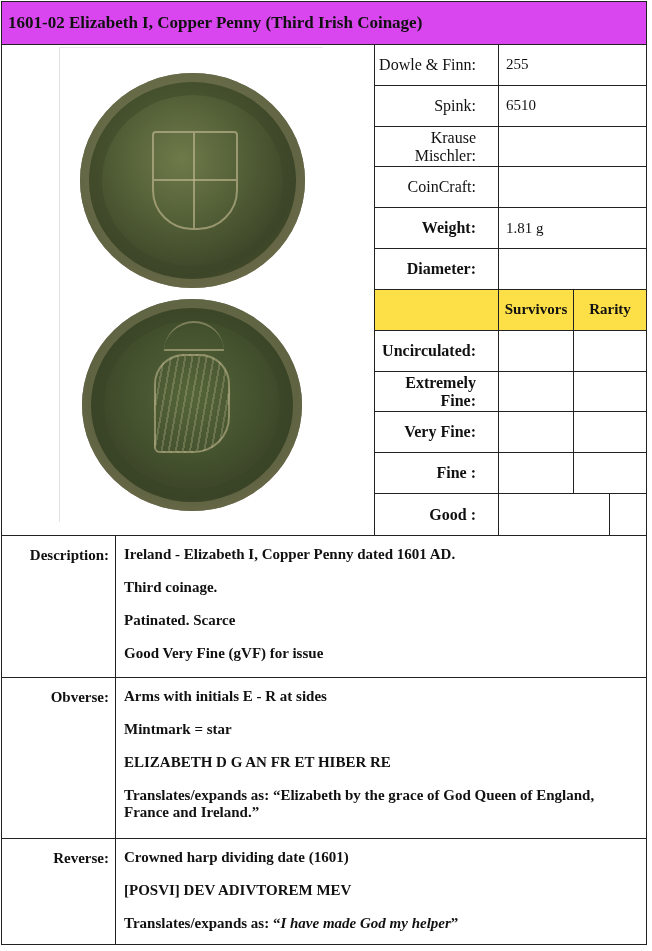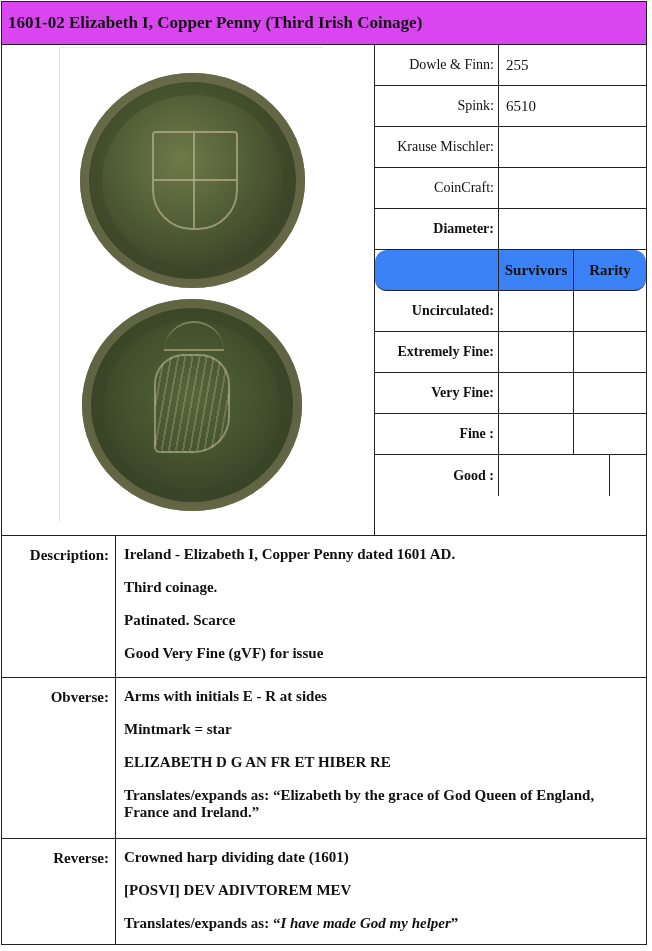--- a/index.html
+++ b/index.html
@@ -26,25 +26,25 @@
   .shield::after { content: ""; position: absolute; left: 0; top: 46px; width: 100%; height: 2px; background: rgba(200,190,150,0.6); }
   .harp { position: absolute; left: 72px; top: 55px; width: 72px; height: 95px;
           border: 2px solid rgba(200,190,150,0.55); border-radius: 30px 30px 36px 6px;
           background: repeating-linear-gradient(100deg, rgba(210,200,160,0.25) 0 2px, transparent 2px 7px); }
   .crown { position: absolute; left: 82px; top: 22px; width: 60px; height: 26px;
            border-bottom: 2px solid rgba(200,190,150,0.55); border-radius: 30px 30px 0 0;
            border-top: 2px solid rgba(200,190,150,0.45); }
   .ref-table { flex: 1; display: flex; flex-direction: column; }
   .ref-row { display: flex; height: 41px; border-bottom: 1.5px solid #222; box-sizing: border-box; }
   .ref-row:last-child { border-bottom: none; gap: 36px; }
-  .ref-label { width: 124px; border-right: 1.5px solid #222; text-align: right; padding-right: 4px;
-               display: flex; align-items: center; justify-content: flex-end; font-size: 14px; box-sizing: border-box; }
+  .ref-label { width: 124px; border-right: 1.5px solid #222; text-align: right; padding-right: 22px;
+               display: flex; align-items: center; justify-content: flex-end; font-size: 16px; box-sizing: border-box; }
   .ref-label.bold { font-weight: bold; }
   .ref-value { flex: 1; display: flex; align-items: center; padding-left: 7px; font-size: 15px; }
-  .ref-row.header { background: #3b82f6; border-radius: 12px; }
+  .ref-row.header { background: #fde047; }
   .grade-col { width: 75px; border-right: 1.5px solid #222; display: flex; align-items: center;
                justify-content: center; font-weight: bold; font-size: 15px; box-sizing: border-box; }
   .grade-col.last { flex: 1; width: auto; border-right: none; }
   .info-row { display: flex; border-bottom: 1.5px solid #222; }
   .info-row:last-child { border-bottom: none; }
   .info-label { width: 114px; border-right: 1.5px solid #222; text-align: right; padding-right: 6px;
                 padding-top: 11px; font-weight: bold; font-size: 15px; box-sizing: border-box; }
   .info-body { flex: 1; padding: 10px 4px 8px 8px; font-size: 15px; line-height: 17px; }
   .info-body p { margin: 0 0 16px 0; font-weight: bold; }
   .info-body p:last-child { margin-bottom: 0; }
@@ -80,20 +80,24 @@
         <div class="ref-label">Spink:</div>
         <div class="ref-value">6510</div>
       </div>
       <div class="ref-row">
         <div class="ref-label">Krause Mischler:</div>
         <div class="ref-value"></div>
       </div>
       <div class="ref-row">
         <div class="ref-label">CoinCraft:</div>
         <div class="ref-value"></div>
+      </div>
+      <div class="ref-row">
+        <div class="ref-label bold">Weight:</div>
+        <div class="ref-value">1.81 g</div>
       </div>
       <div class="ref-row">
         <div class="ref-label bold">Diameter:</div>
         <div class="ref-value"></div>
       </div>
 
       <div class="ref-row header">
         <div class="ref-label"></div>
         <div class="grade-col">Survivors</div>
         <div class="grade-col last">Rarity</div>

